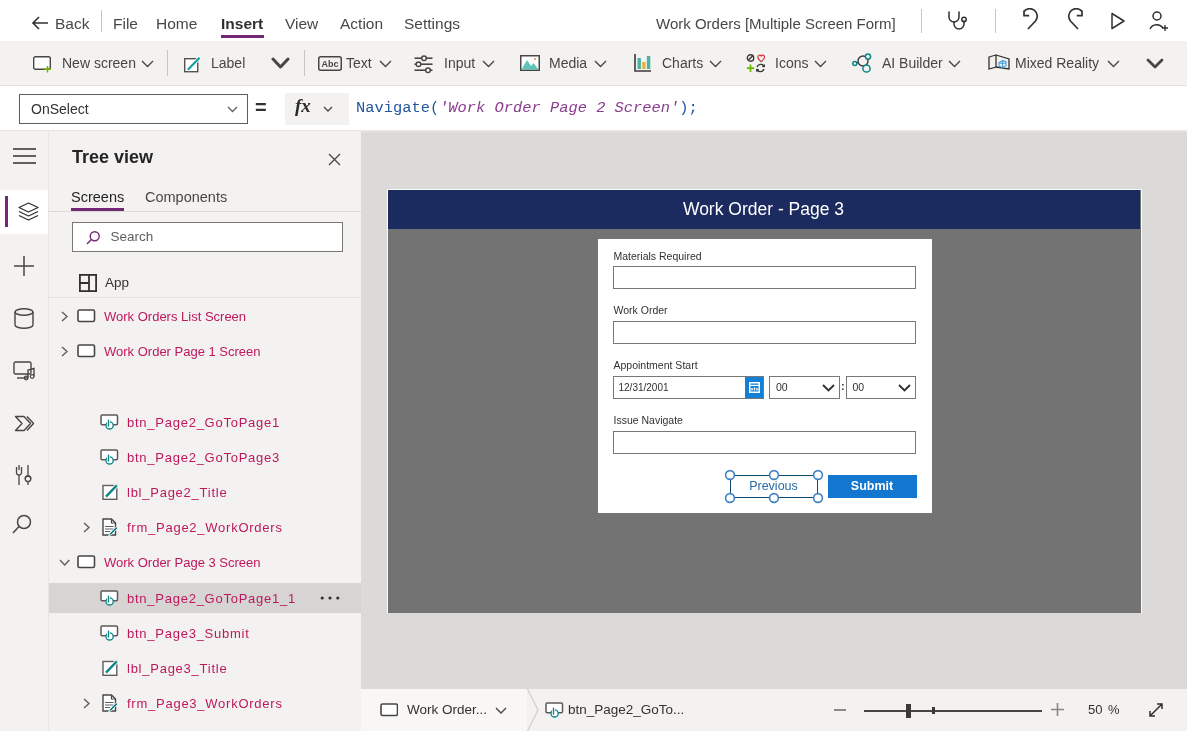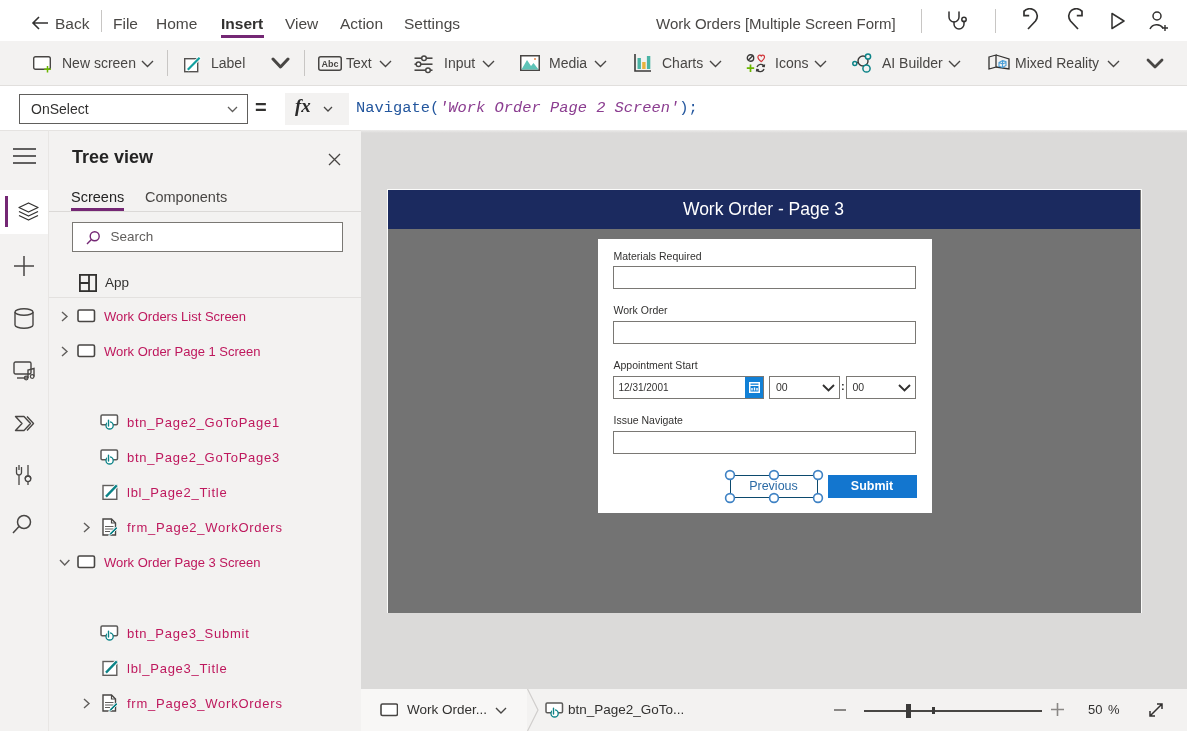--- a/index.html
+++ b/index.html
@@ -342,20 +342,31 @@
     <div class="trowtxt code" style="left:79px">frm_Page2_WorkOrders</div>
   </div>
   <div class="trow" style="top:417.4px">
     <svg class="abs" style="left:11px;top:12px" width="12" height="8">
         <use href="#chevD"></use>
       </svg>
     <svg class="abs" style="left:29px;top:8px" width="19" height="14">
         <use href="#iscr"></use>
       </svg>
     <div class="trowtxt" style="left:56px">Work Order Page 3 Screen</div>
+  </div>
+  <div class="trow" style="top:452.6px;background:#d7d5d3">
+    <svg class="abs" style="left:52px;top:7px" width="19" height="16">
+        <use href="#ibtn"></use>
+      </svg>
+    <div class="trowtxt code" style="left:79px">btn_Page2_GoToPage1_1</div>
+    <svg class="abs" style="left:272px;top:13px" width="20" height="4" viewBox="0 0 20 4">
+        <circle cx="2.2" cy="2" r="1.6" fill="#323130"></circle>
+        <circle cx="10" cy="2" r="1.6" fill="#323130"></circle>
+        <circle cx="17.8" cy="2" r="1.6" fill="#323130"></circle>
+      </svg>
   </div>
   <div class="trow" style="top:487.8px">
     <svg class="abs" style="left:52px;top:7px" width="19" height="16">
         <use href="#ibtn"></use>
       </svg>
     <div class="trowtxt code" style="left:79px">btn_Page3_Submit</div>
   </div>
   <div class="trow" style="top:523px">
     <svg class="abs" style="left:54px;top:6px" width="17" height="17">
         <use href="#ilbl"></use>

